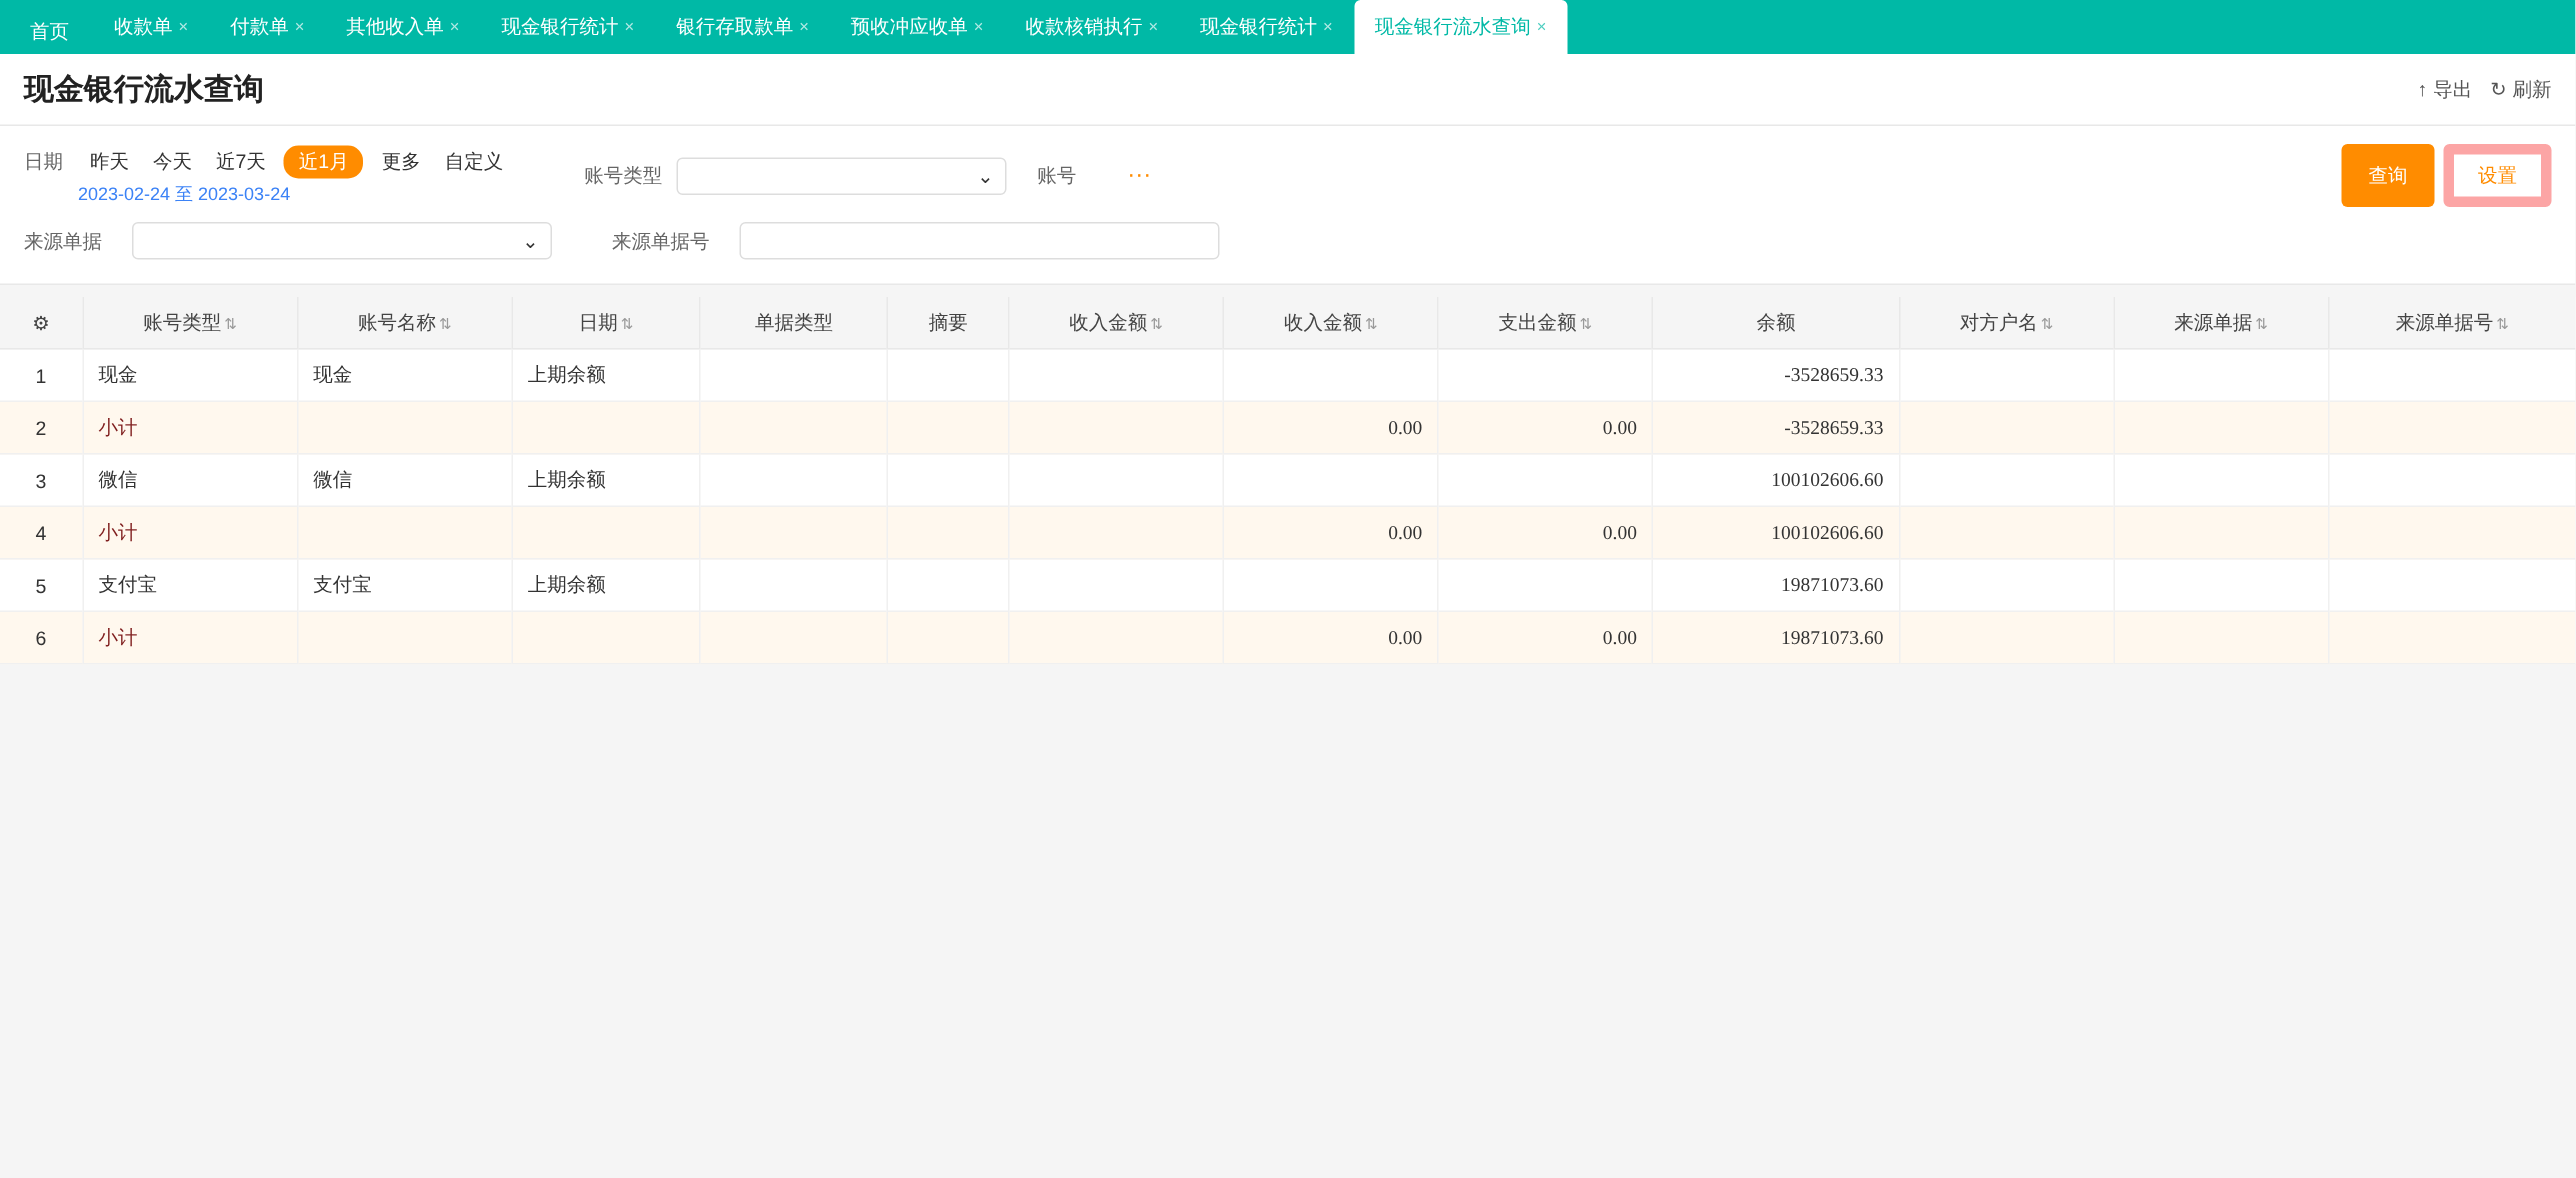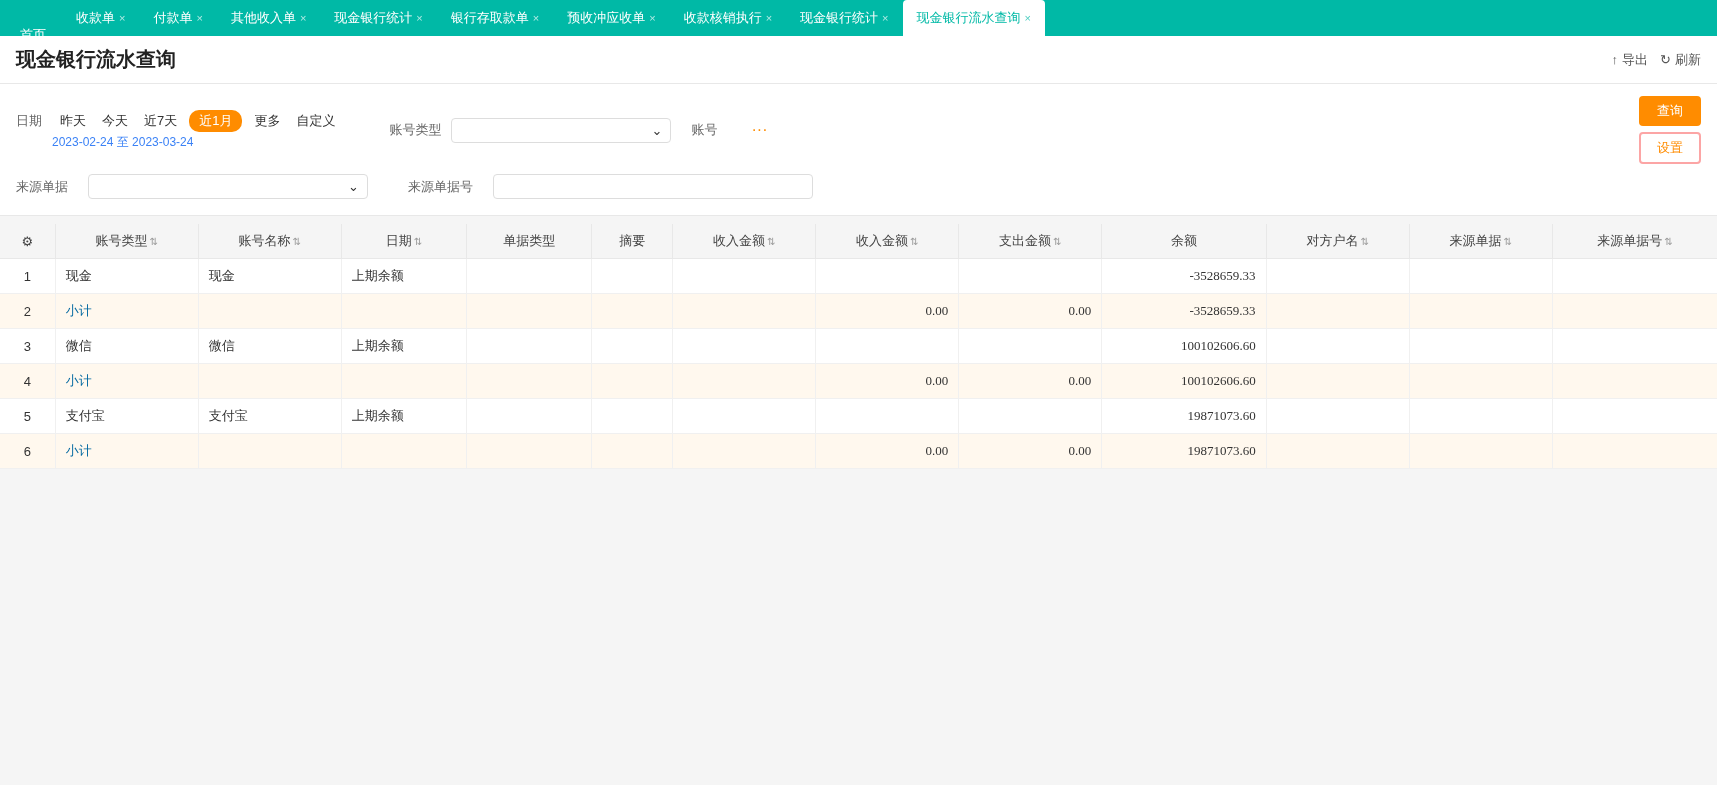--- a/index.html
+++ b/index.html
@@ -29,21 +29,21 @@
     .nav-item.active {
       background: #fff;
       color: #00b9a6;
       border-radius: 4px 4px 0 0;
     }
     .nav-item .close-x {
       font-size: 11px;
       opacity: 0.7;
     }
     .nav-home {
-      padding: 16px 16px;
+      padding: 2px 16px;
       height: 35px;
       line-height: 36px;
       color: #fff;
       cursor: pointer;
       font-size: 13px;
     }
 
     
     .page-header {
       background: #fff;
@@ -144,21 +144,21 @@
       color: #fff;
       border: none;
       border-radius: 4px;
       padding: 6px 18px;
       cursor: pointer;
       font-size: 13px;
     }
     .settings-btn {
       background: #fff;
       color: #ff8c00;
-      border: 2px solid #fca5a5;
+      border: 7px solid #fca5a5;
       border-radius: 4px;
       padding: 5px 16px;
       cursor: pointer;
       font-size: 13px;
     }
     .collapse-bar {
       text-align: center;
       padding: 4px 0;
       color: #00b9a6;
       cursor: pointer;
@@ -194,21 +194,21 @@
     tbody tr.subtotal-row { background: #fff8ee; }
     td {
       padding: 8px 10px;
       font-size: 13px;
       text-align: center;
       border-right: 1px solid #f0f0f0;
     }
     td:last-child { border-right: none; }
     .td-left { text-align: left; }
     .td-right { text-align: right; font-family: Liberation Serif, serif; }
-    .subtotal-label { color: #0369a1; }
+    .subtotal-label { color: #7f1d1d; }
 
     
     .gear-icon-cell {
       display: flex;
       align-items: center;
       justify-content: center;
     }
   </style>
 </head>
 <body>
@@ -293,21 +293,21 @@
         <span class="filter-select-text"></span>
         <span>⌄</span>
       </div>
     </div>
 
     <div style="display:flex;align-items:center;gap:26px;">
       <span class="filter-label">账号</span>
       <span class="dots-btn">···</span>
     </div>
 
-    <div style="display:flex;flex-direction:column;gap:6px;margin-left:auto;">
+    <div style="display:flex;flex-direction:row;gap:6px;margin-left:auto;">
       <button class="query-btn">查询</button>
       <button class="settings-btn">设置</button>
     </div>
   </div>
 
   <div class="filter-row" style="margin-bottom:4px;">
     <span class="filter-label">来源单据</span>
     <div class="filter-select" style="min-width:280px;">
       <span class="filter-select-text"></span>
       <span>⌄</span>

